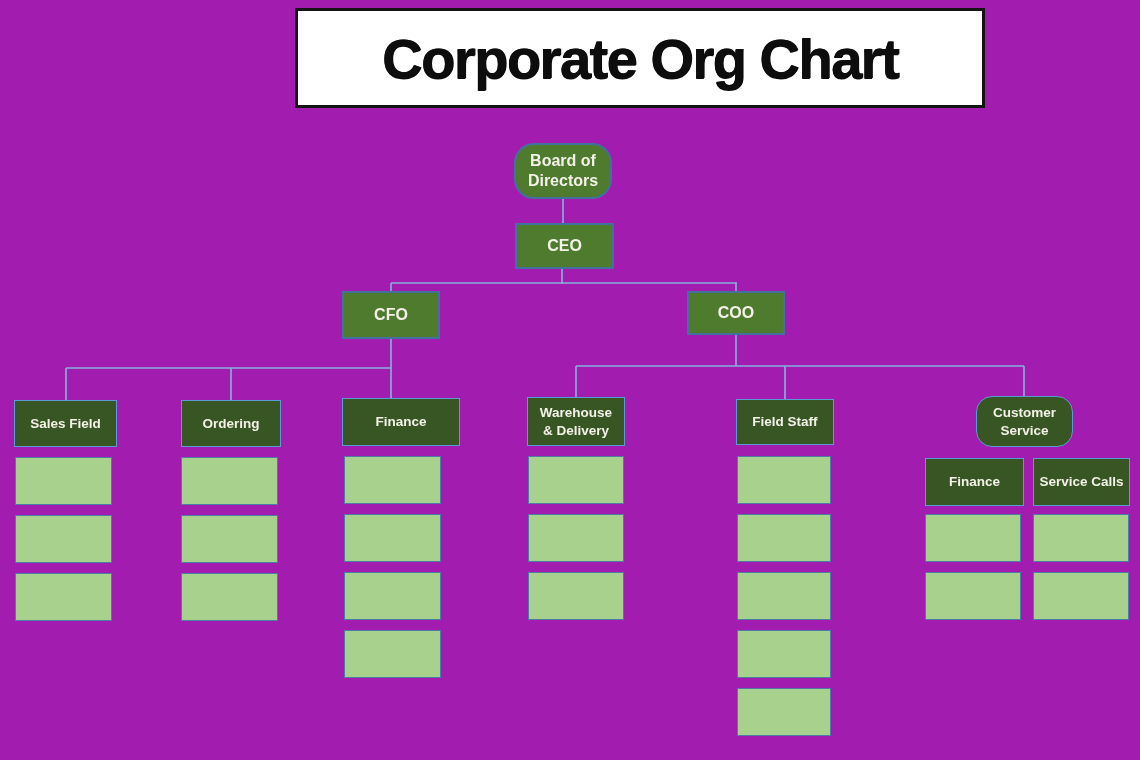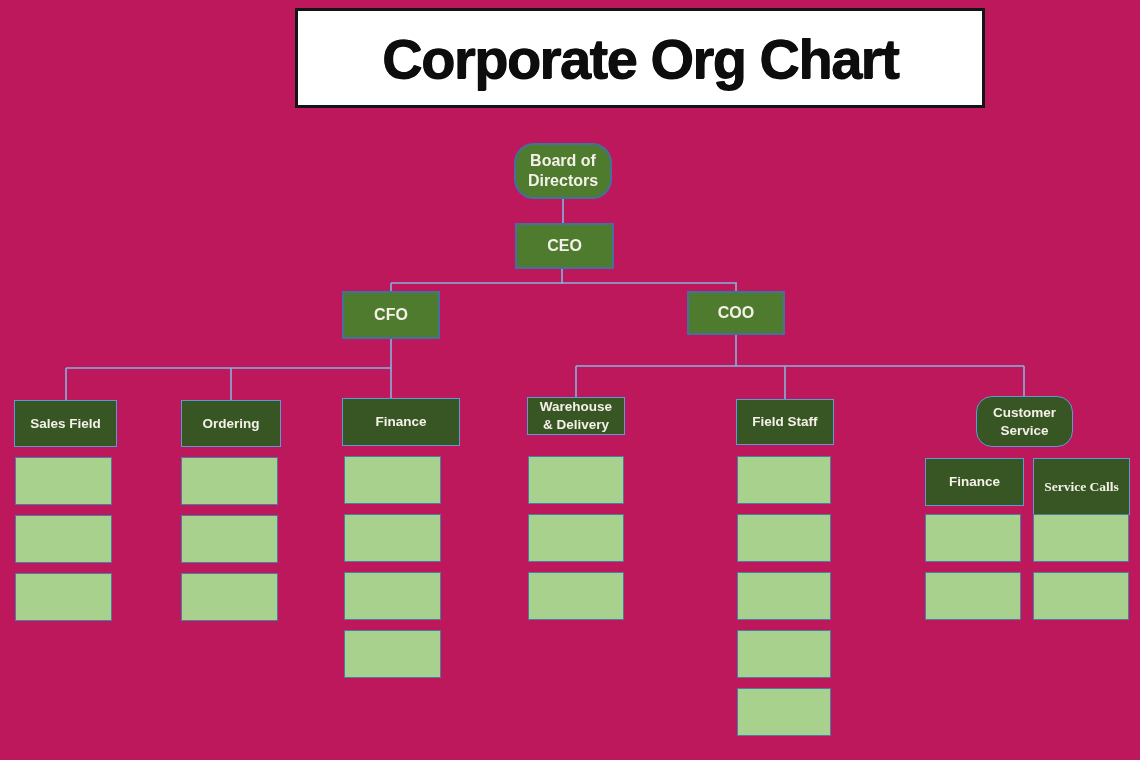--- a/index.html
+++ b/index.html
@@ -5,21 +5,21 @@
   html, body {
     margin: 0;
     padding: 0;
     background: #ffffff;
     font-family: "Liberation Sans", "DejaVu Sans", sans-serif;
   }
   #canvas {
     position: relative;
     width: 1140px;
     height: 760px;
-    background: #be185d;
+    background: #a21caf;
     overflow: hidden;
   }
   .title-box {
     position: absolute;
     left: 295px; top: 8px;
     width: 690px; height: 100px;
     border: 3px solid var(--title-border-black, #141414);
     box-sizing: border-box;
     display: flex;
     align-items: center;
@@ -68,25 +68,25 @@
     line-height: 1.3;
   }
   
   .n-board     { left: 514px; top: 143px; width: 98px;  height: 56px; border-radius: 20px; }
   .n-ceo       { left: 515px; top: 223px; width: 99px;  height: 46px; }
   .n-cfo       { left: 342px; top: 291px; width: 98px;  height: 48px; }
   .n-coo       { left: 687px; top: 291px; width: 98px;  height: 44px; }
   .n-sales     { left: 14px;  top: 400px; width: 103px; height: 47px; }
   .n-ordering  { left: 181px; top: 400px; width: 100px; height: 47px; }
   .n-finance   { left: 342px; top: 398px; width: 118px;  height: 48px; }
-  .n-warehouse { left: 527px; top: 397px; width: 98px;  height: 38px; }
+  .n-warehouse { left: 527px; top: 397px; width: 98px;  height: 49px; }
   .n-field     { left: 736px; top: 399px; width: 98px;  height: 46px; }
   .n-customer  { left: 976px; top: 396px; width: 97px;  height: 51px; border-radius: 16px; }
   .n-warranty  { left: 925px; top: 458px; width: 99px;  height: 48px; }
-  .n-service   { left: 1033px;top: 458px; width: 97px;  height: 57px; font-family: Liberation Serif, serif; }
+  .n-service   { left: 1033px;top: 458px; width: 97px;  height: 48px; }
   
   .ph-col {
     position: absolute;
     display: flex;
     flex-direction: column;
     gap: 10px;
   }
   .ph-box {
     height: 48px;
     box-sizing: border-box;

